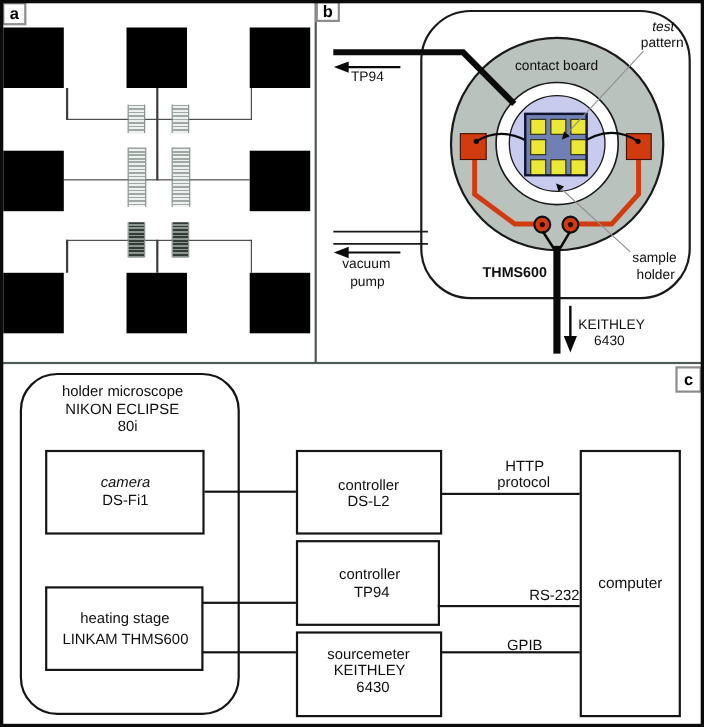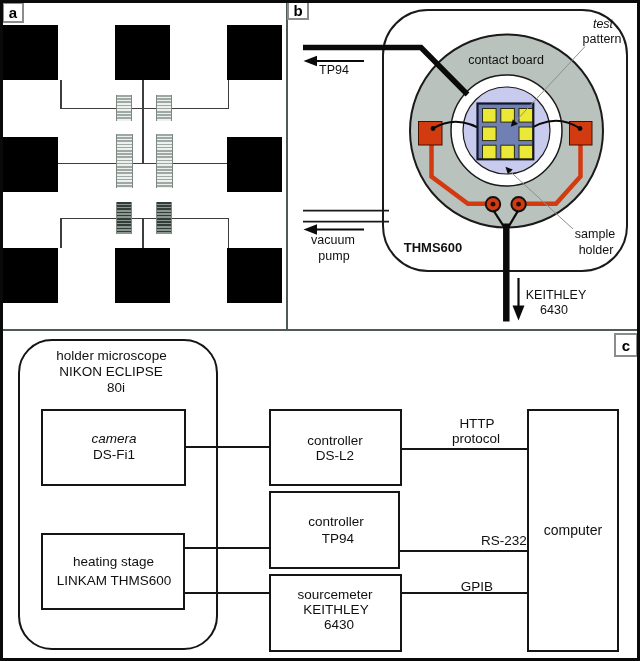--- a/index.html
+++ b/index.html
@@ -15,21 +15,21 @@
   .idt{position:absolute;border-left:1px solid #7d8782;border-right:1px solid #7d8782;}
   .idt-light{background:repeating-linear-gradient(180deg,#9fa9a4 0 1.6px,#edf0ee 1.6px 3.2px);}
   .idt-dark{background:repeating-linear-gradient(180deg,#343c38 0 1.6px,#8d9792 1.6px 3.2px);}
   
   .plabel{position:absolute;background:#fff;border:2px solid #8c8c8c;color:#000;
     font-weight:bold;font-size:15px;display:flex;align-items:center;justify-content:center;
     box-sizing:border-box;z-index:40;line-height:1;}
   
   .btext{position:absolute;font-size:12.5px;color:#101010;white-space:nowrap;
     transform:translateX(-50%);line-height:1;z-index:20;}
-  .bbold{font-weight:bold;font-size:13px;}
+  .bbold{font-weight:bold;font-size:13px;margin-left:35px;}
   
   .cbox{position:absolute;border:2px solid #151515;background:#fff;box-sizing:border-box;z-index:8;}
   .cline{position:absolute;background:#151515;height:2px;z-index:9;}
   .ctext{position:absolute;font-size:13.5px;color:#101010;white-space:nowrap;
     transform:translateX(-50%);line-height:1;z-index:20;}
   svg{position:absolute;left:0;top:0;z-index:10;}
 </style>
 </head>
 <body>
 

